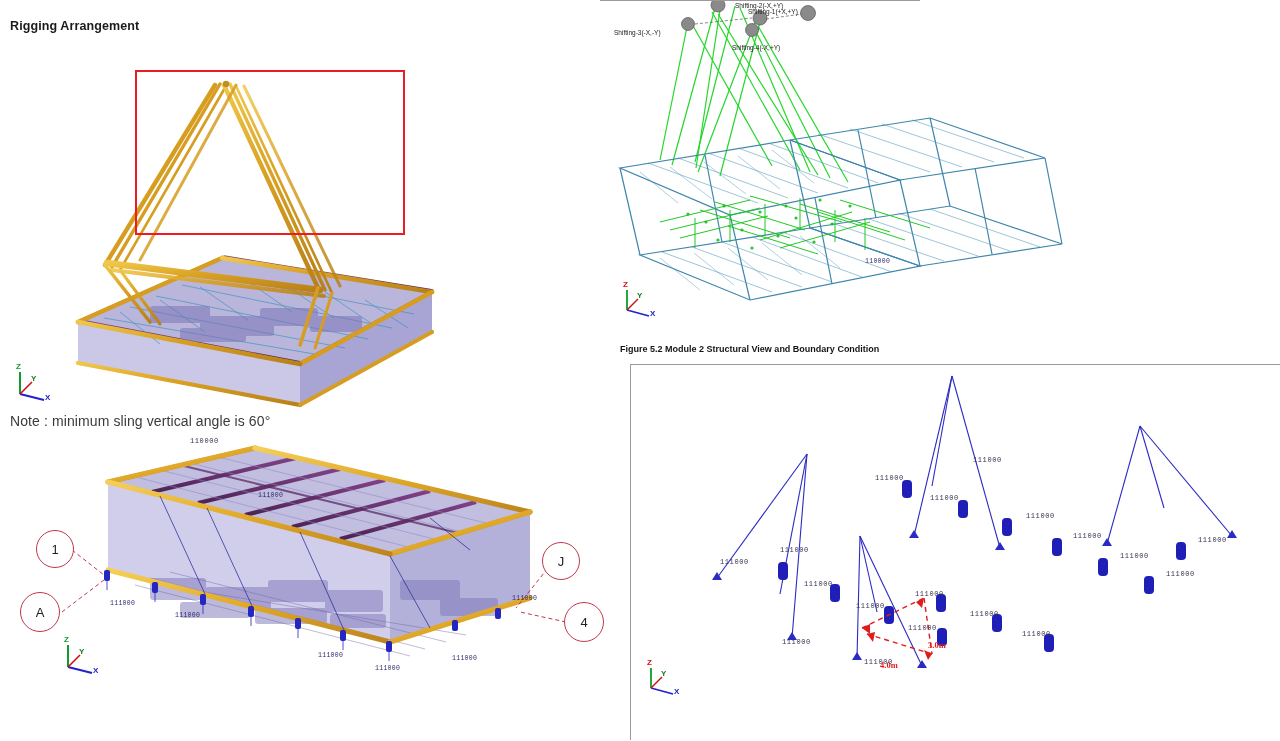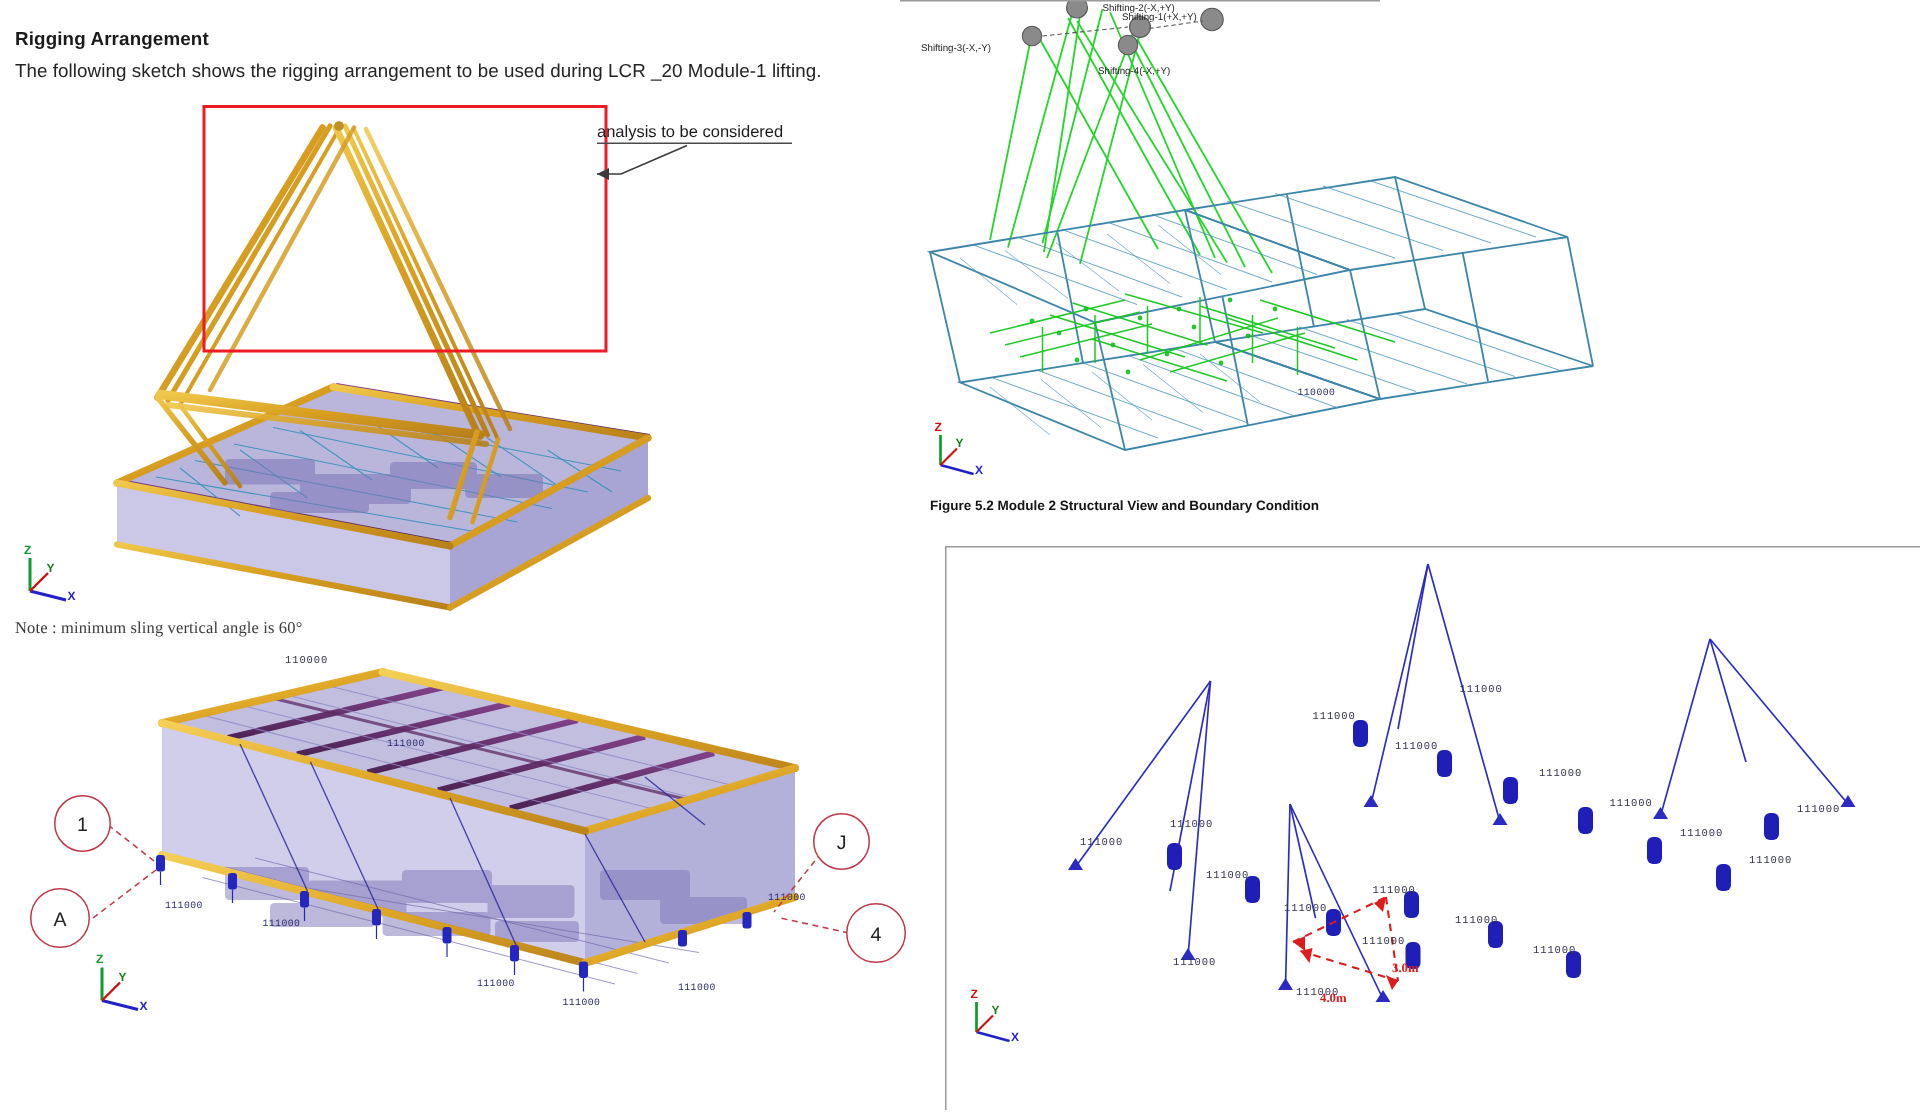--- a/index.html
+++ b/index.html
@@ -27,41 +27,41 @@
     font-weight: bold;
     letter-spacing: 0.1px;
     color: #1b1b1b;
   }
   .body-text {
     font-size: 12.5px;
     color: #232323;
     letter-spacing: 0.05px;
   }
   .note-text {
-    font-size: 11px;
+    font-size: 14px;
     color: #3a3a3a;
     letter-spacing: 0.1px;
-    font-family: Liberation Serif, serif;
   }
   .callout-text {
     font-size: 11px;
     color: #1b1b1b;
     white-space: nowrap;
   }
   .caption {
     font-size: 12.5px;
     color: #141414;
     white-space: nowrap;
   }
   .caption .cap-num { font-weight: bold; }
   .caption-small {
     font-size: 9px;
     font-weight: bold;
     color: #141414;
     white-space: nowrap;
+    margin-top: 12px;
   }
 
   
   .red-box {
     border: 2.2px solid #ee1b24;
     box-sizing: border-box;
     background: transparent;
   }
   .underline-rule {
     height: 1px;
@@ -119,21 +119,20 @@
   }
   svg { display: block; overflow: visible; }
 </style>
 </head>
 <body>
 
 <div id="page">
 
   <div class="abs heading" style="left:10px; top:19px;">Rigging Arrangement</div>
 
-  <div class="abs body-text" style="left:10px; top:40px;">The following sketch shows the rigging arrangement to be used during LCR _20 Module-1 lifting.</div>
 
   <div class="abs" style="left:0px; top:60px; width:600px; height:345px;">
 
     <svg width="600" height="345" viewBox="0 0 600 345">
       <defs>
         <linearGradient id="goldG" x1="0" y1="0" x2="1" y2="1">
           <stop offset="0%" stop-color="#f0c74a"></stop>
           <stop offset="45%" stop-color="#d9a021"></stop>
           <stop offset="100%" stop-color="#b8801a"></stop>
         </linearGradient>
@@ -232,28 +231,20 @@
         <line x1="318" y1="228" x2="300" y2="285" stroke-width="3.6"></line>
         <line x1="332" y1="233" x2="315" y2="288" stroke-width="3.0"></line>
       </g>
 
       <circle cx="226" cy="24" r="3.2" fill="#c09020"></circle>
     </svg>
 
     <div class="abs red-box" style="left:135px; top:10px; width:270px; height:165px;"></div>
   </div>
 
-  <div class="abs" style="left:398px; top:82px;">
-    <div class="callout-text">analysis to be considered</div>
-    <div class="underline-rule" style="width:130px; margin-top:1px;"></div>
-    <svg width="70" height="26" style="margin-left:-2px;">
-      <polyline points="62,1 18,20 2,20" fill="none" stroke="#3b3b3b" stroke-width="1.1"></polyline>
-      <polygon points="2,20 10,16 10,24" fill="#3b3b3b"></polygon>
-    </svg>
-  </div>
 
   <div class="abs" style="left:10px; top:360px;">
     <svg width="44" height="42" viewBox="0 0 44 42">
       <line x1="10" y1="34" x2="10" y2="12" stroke="#0f9b2e" stroke-width="2"></line>
       <line x1="10" y1="34" x2="34" y2="40" stroke="#2222cc" stroke-width="2"></line>
       <line x1="10" y1="34" x2="22" y2="22" stroke="#cc1111" stroke-width="1.6"></line>
       <text x="6" y="9" class="axis-letter" fill="#0f9b2e">Z</text>
       <text x="35" y="40" class="axis-letter" fill="#2222cc">X</text>
       <text x="21" y="21" class="axis-letter" fill="#1b7a1b">Y</text>
     </svg>

